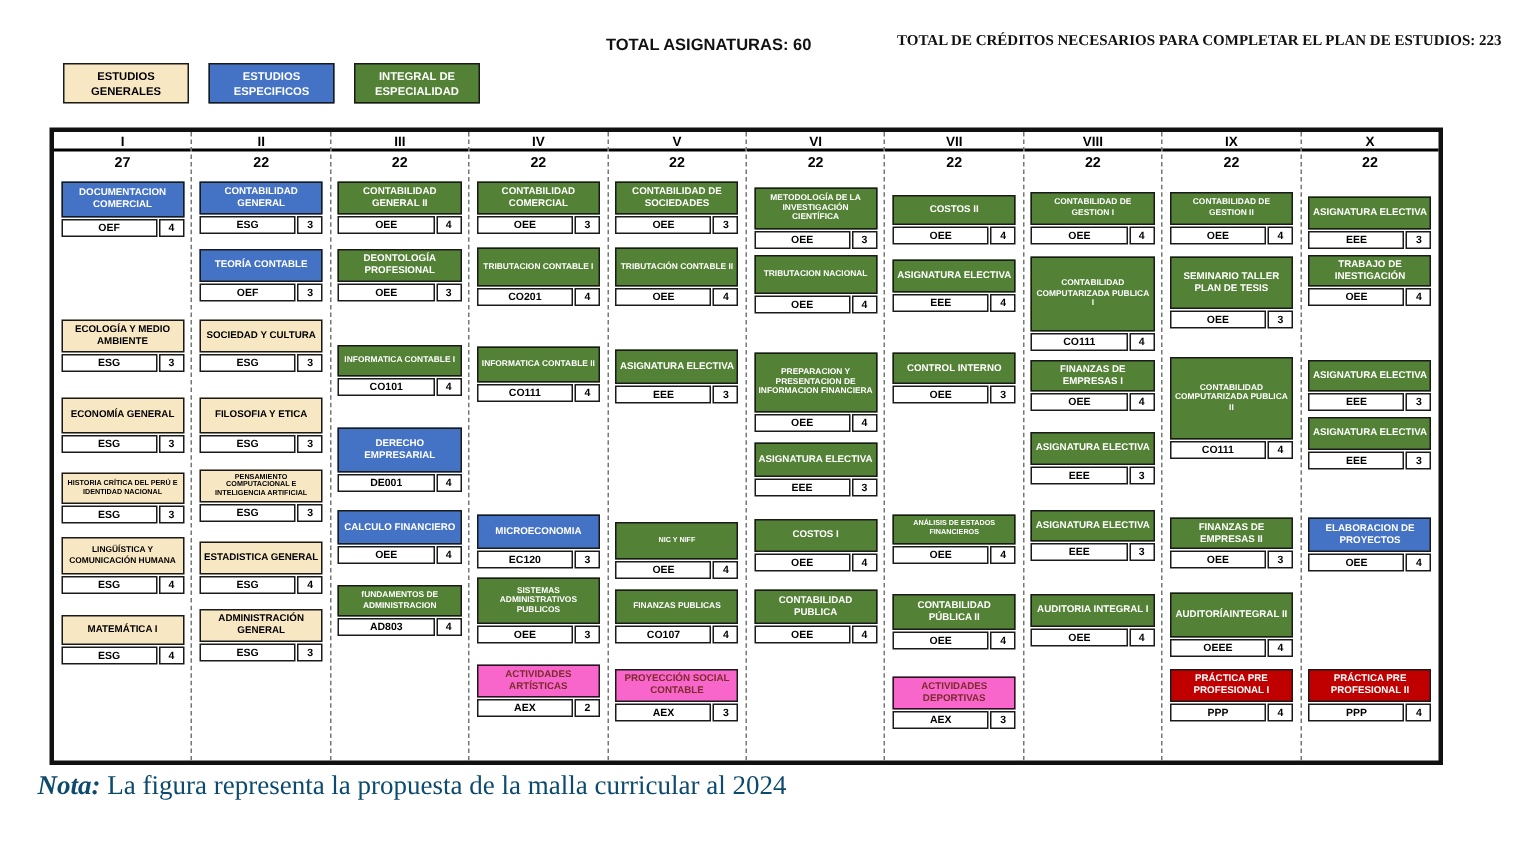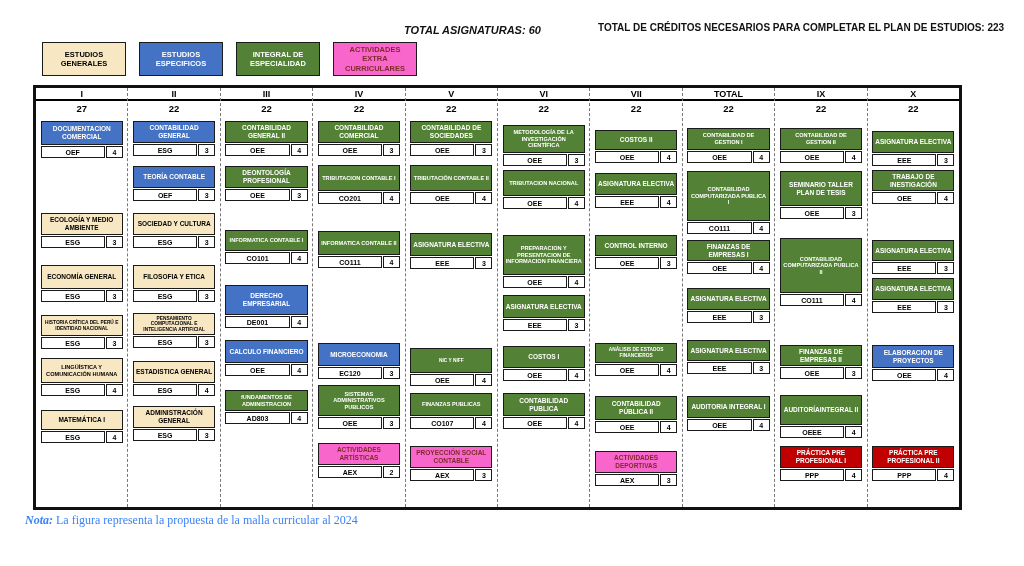--- a/index.html
+++ b/index.html
@@ -1,21 +1,21 @@
 <!DOCTYPE html>
 <html><head>
 <meta charset="utf-8">
 <style>
   * { margin:0; padding:0; box-sizing:border-box; }
   body { font-family:"Liberation Sans", sans-serif; background:#fff; }
   #stage { position:relative; width:1024px; height:566px; background:#fff; overflow:hidden; }
 
   .main-title { position:absolute; left:40px; top:12px; font-size:19px; font-weight:bold; color:#111; letter-spacing:.2px; }
-  .total-asig { position:absolute; left:404px; top:24px; font-size:11px; font-weight:bold; color:#111; white-space:nowrap;font-style:italic; }
-  .total-cred { position:absolute; left:598px; top:22px; font-size:10px; font-weight:bold; color:#111; white-space:nowrap; }
+  .total-asig { position:absolute; left:404px; top:24px; font-size:11px; font-weight:bold; color:#111; white-space:nowrap; }
+  .total-cred { position:absolute; left:598px; top:22px; font-size:10px; font-weight:bold; color:#111; white-space:nowrap;font-family:Liberation Serif, serif; }
 
   .legend { position:absolute; left:42px; top:42px; display:flex; gap:13px; align-items:stretch; }
   .legend-box { width:84px; min-height:27px; border:1px solid #1a1a1a; display:flex; align-items:center; justify-content:center; text-align:center; font-size:7.5px; font-weight:bold; padding:2px 3px; line-height:1.25; }
 
   .table { position:absolute; left:33px; top:85px; width:929px; height:425px; border:3px solid #111; background:#fff; display:flex; }
   .col { flex:1; position:relative; border-right:1px dashed #777; }
   .col:last-child { border-right:none; }
   .numeral { height:13px; border-bottom:2px solid #000; text-align:center; font-size:9px; font-weight:bold; line-height:12px; }
   .credits { text-align:center; font-size:9.5px; font-weight:bold; padding-top:2px; }
 
@@ -24,35 +24,34 @@
   .code-bar { display:flex; height:12px; margin-top:1px; }
   .code-cell { flex:1; border:1px solid #1a1a1a; background:#fff; display:flex; align-items:center; justify-content:center; font-size:7px; font-weight:bold; color:#000; }
   .cr-cell { width:17px; border:1px solid #1a1a1a; border-left:1px solid #1a1a1a; margin-left:1px; background:#fff; display:flex; align-items:center; justify-content:center; font-size:7px; font-weight:bold; color:#000; }
 
   .t-general { color:#000; }
   .t-especifico { color:#fff; }
   .t-especialidad { color:#fff; }
   .t-practica { color:#fff; }
   .t-extra { color:#7d2b2b; }
 
-  .note { position:absolute; left:25px; top:513px; font-family:"Liberation Serif", serif; font-size:12px; color:#3b82f6; }
+  .note { position:absolute; left:25px; top:513px; font-family:"Liberation Serif", serif; font-size:18px; color:#0c4a6e; }
   .note b { font-style:italic; font-weight:bold; }
 </style>
 </head>
 <body>
 
 <div id="stage">
   <div class="total-asig">TOTAL ASIGNATURAS: 60</div>
   <div class="total-cred">TOTAL DE CRÉDITOS NECESARIOS PARA COMPLETAR EL PLAN DE ESTUDIOS: 223</div>
 
   <div class="legend">
       <div class="legend-box t-general" style="background: rgb(248, 231, 195);">ESTUDIOS GENERALES</div>
       <div class="legend-box t-especifico" style="background: rgb(68, 114, 196);">ESTUDIOS ESPECIFICOS</div>
       <div class="legend-box t-especialidad" style="background: rgb(83, 129, 53);">INTEGRAL DE ESPECIALIDAD</div>
-      <div class="legend-box t-extra" style="background: rgb(249, 102, 203);">ACTIVIDADES EXTRA CURRICULARES</div>
     </div>
 
   <div class="table">
       <div class="col">
         <div class="numeral">I</div>
         <div class="credits">27</div>
         <div class="card" style="top: 33px;">
           <div class="card-title t-especifico" style="background: rgb(68, 114, 196); min-height: 24px;">DOCUMENTACION COMERCIAL</div>
           <div class="code-bar">
             <div class="code-cell">OEF</div>
@@ -372,21 +371,21 @@
         </div>
         <div class="card" style="top: 363px;">
           <div class="card-title t-extra" style="background: rgb(249, 102, 203); min-height: 22px;">ACTIVIDADES DEPORTIVAS</div>
           <div class="code-bar">
             <div class="code-cell">AEX</div>
             <div class="cr-cell">3</div>
           </div>
         </div>
       </div>
       <div class="col">
-        <div class="numeral">TOTAL</div>
+        <div class="numeral">VIII</div>
         <div class="credits">22</div>
         <div class="card" style="top: 40px;">
           <div class="card-title t-especialidad" style="background: rgb(83, 129, 53); min-height: 22px; font-size: 5.6px;">CONTABILIDAD DE GESTION  I</div>
           <div class="code-bar">
             <div class="code-cell">OEE</div>
             <div class="cr-cell">4</div>
           </div>
         </div>
         <div class="card" style="top: 83px;">
           <div class="card-title t-especialidad" style="background: rgb(83, 129, 53); min-height: 50px; font-size: 5.6px;">CONTABILIDAD COMPUTARIZADA PUBLICA  I</div>

